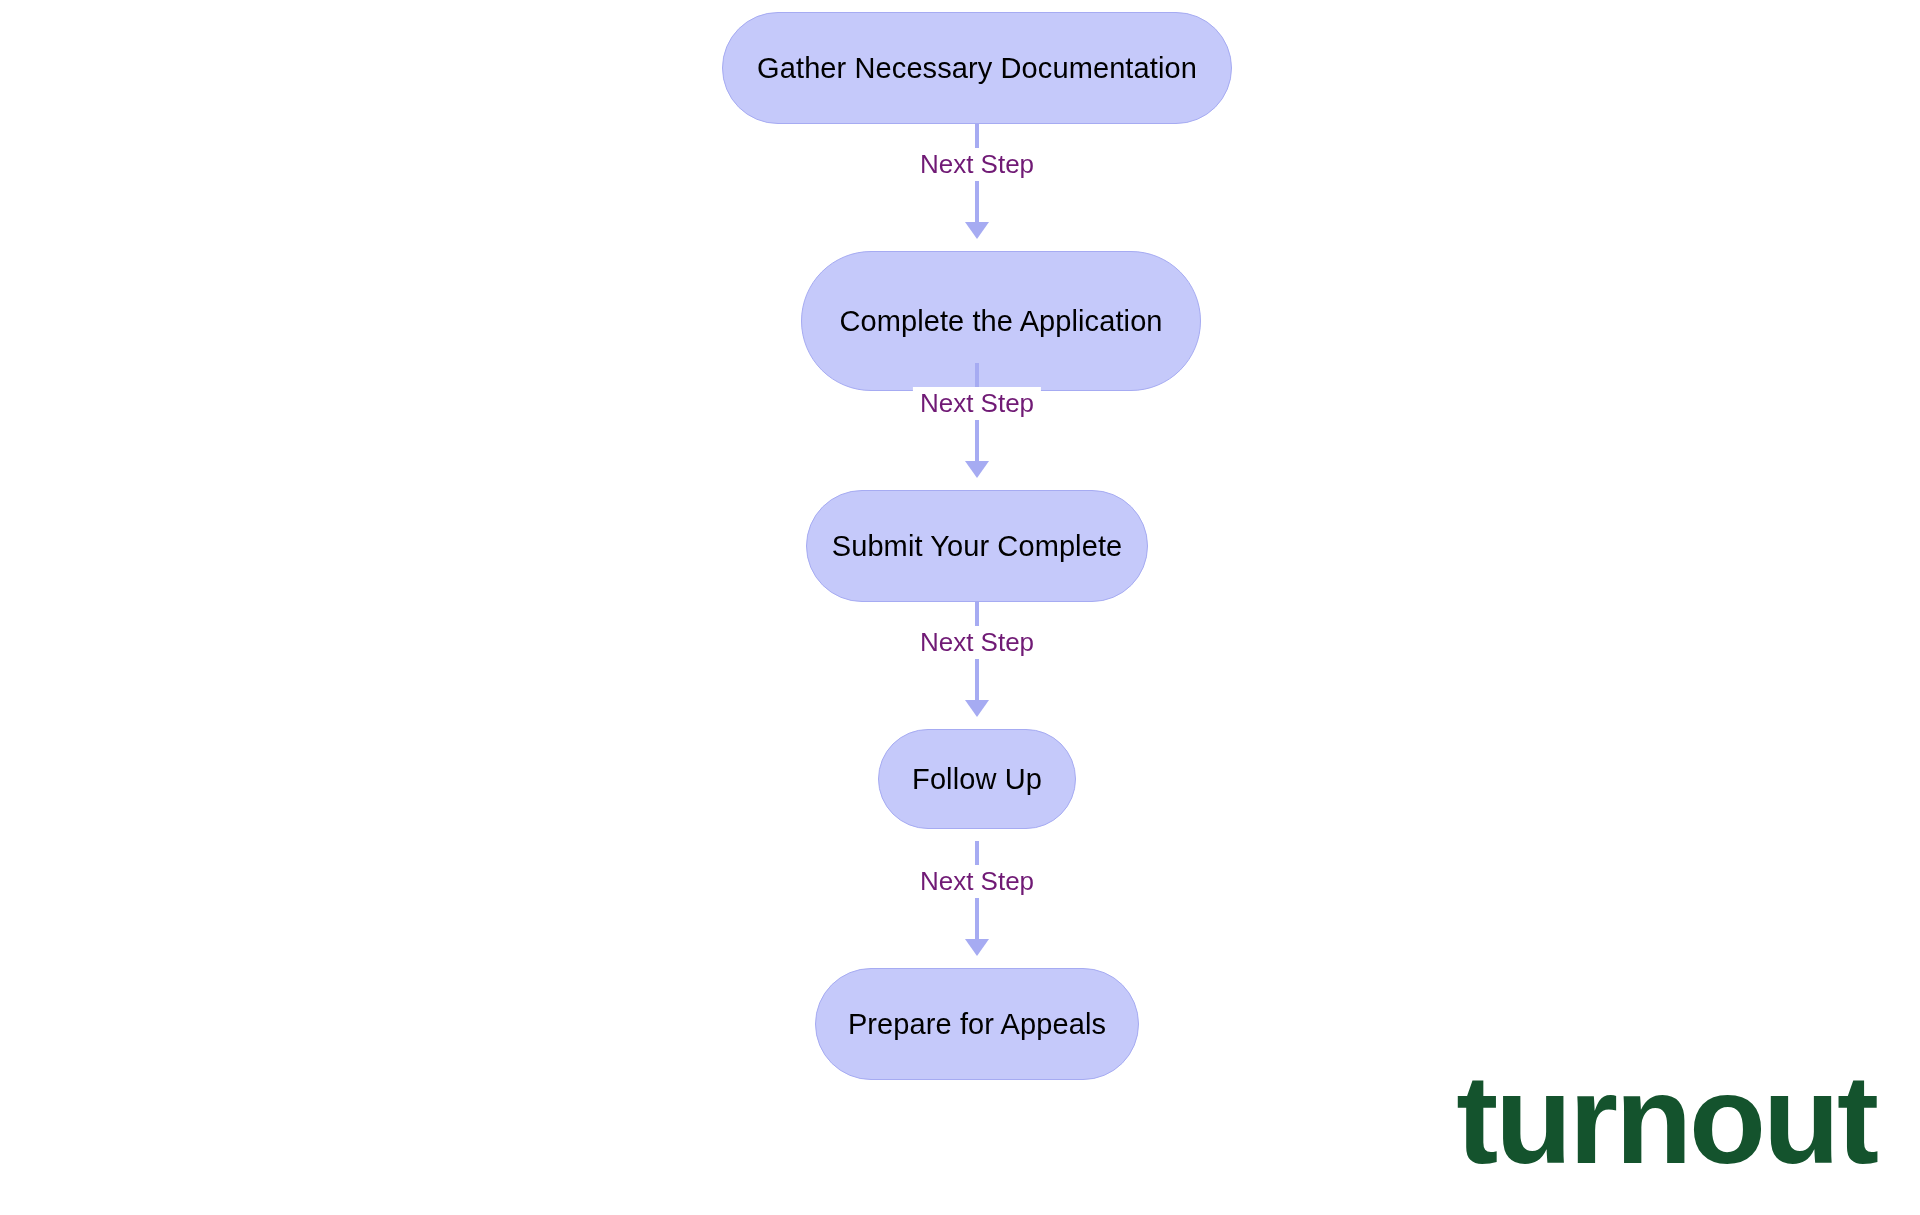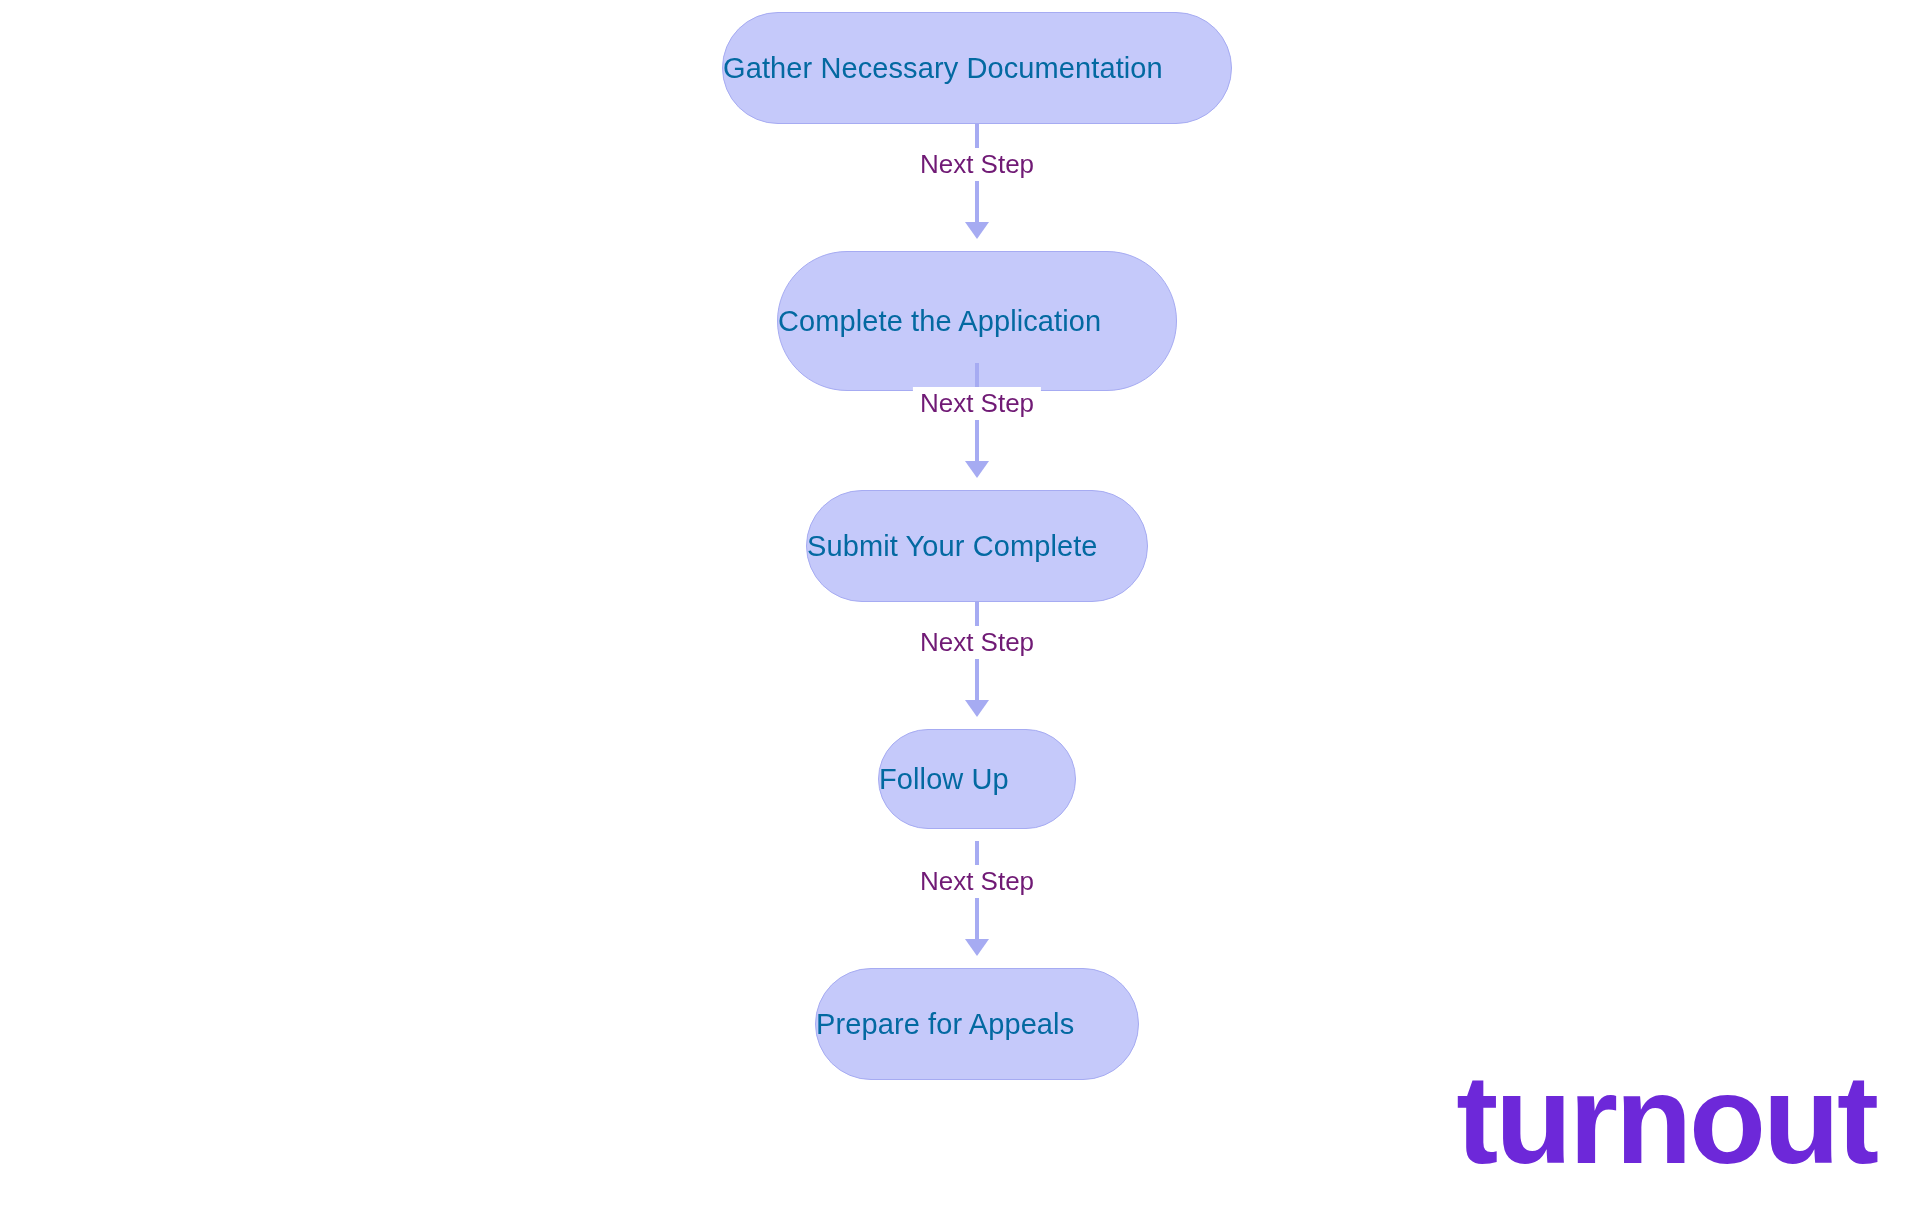--- a/index.html
+++ b/index.html
@@ -35,21 +35,22 @@
   }
 
   .node {
     position: absolute;
     box-sizing: border-box;
     background: #c5c9fa;
     border: 1.6px solid #a6abf2;
     border-radius: 70px;
     display: flex;
     align-items: center;
-    color: #0369a1;
+    justify-content: center;
+    color: #000000;
     font-size: 29px;
     font-family: "Liberation Sans", sans-serif;
     letter-spacing: 0.1px;
     white-space: nowrap;
   }
 
   .edge {
     position: absolute;
     width: 0;
   }
@@ -82,21 +83,21 @@
     white-space: nowrap;
     padding: 1px 7px;
     line-height: 1.18;
   }
 
   
   .brand {
     position: absolute;
     right: 44px;
     bottom: 32px;
-    color: #6d28d9;
+    color: #14532d;
     font-family: "Liberation Sans", sans-serif;
     font-size: 126px;
     font-weight: 700;
     letter-spacing: -3px;
     line-height: 1;
     user-select: none;
   }
 </style>
 </head>
 <body>
@@ -108,21 +109,21 @@
     <div class="node" id="node-1" style="left:722px; top:12px; width:510px; height:112px;">
       <span>Gather Necessary Documentation</span>
     </div>
 
     <div class="edge" id="edge-1" style="left:977px; top:124px; height:115px;">
       <div class="stem" style="height:98px;"></div>
       <div class="head" style="top:98px;"></div>
       <div class="elabel" style="top:24px;">Next Step</div>
     </div>
 
-    <div class="node" id="node-2" style="left:777px; top:251px; width:400px; height:140px;">
+    <div class="node" id="node-2" style="left:801px; top:251px; width:400px; height:140px;">
       <span>Complete the Application</span>
     </div>
 
     <div class="edge" id="edge-2" style="left:977px; top:363px; height:115px;">
       <div class="stem" style="height:98px;"></div>
       <div class="head" style="top:98px;"></div>
       <div class="elabel" style="top:24px;">Next Step</div>
     </div>
 
     <div class="node" id="node-3" style="left:806px; top:490px; width:342px; height:112px;">

